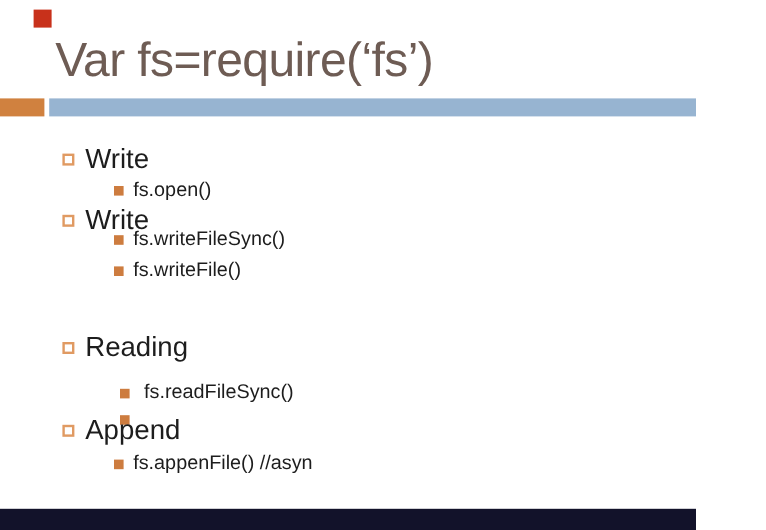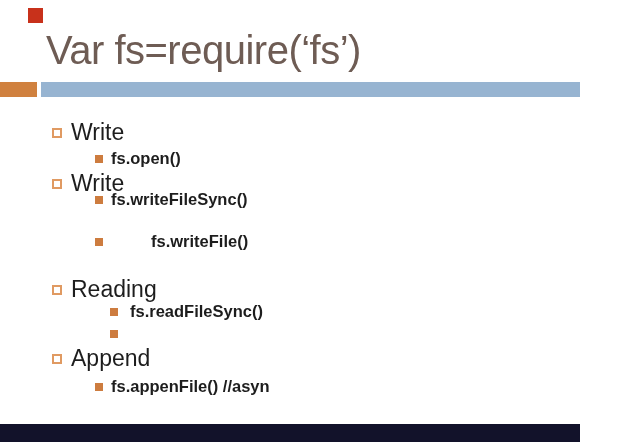--- a/index.html
+++ b/index.html
@@ -48,28 +48,28 @@
   }
   .l2 .bullet{
     width:8px;height:8px;box-sizing:border-box;
     background:#cd7c3f;border:none;
     margin:6px 8px 0 0;flex:none;
   }
   .l2 .label{
     font-size:16.5px;line-height:19px;color:#1d1d1d;
   }
   .l1{left:52px;}
-  .l2{left:95px;font-weight:bold;}
-  .l2.indent-extra{left:110px;}
+  .l2{left:95px;}
+  .l2.indent-extra{left:100px;margin-top:16px;}
   .l2.indent-extra .bullet{margin-right:12px;}
   .r0{top:119px;}
   .r1{top:149px;}
   .r2{top:170px;}
   .r3{top:190px;}
-  .r4{top:232px;gap:40px;}
+  .r4{top:216px;}
   .r5{top:276px;}
   .r6{top:302px;}
   .r7{top:324px;}
   .r8{top:345px;justify-content:center;}
   .r9{top:377px;}
   
   .bottom-bar{
     position:absolute;left:0;top:424px;
     width:638px;height:18px;
     background:#12122a;

